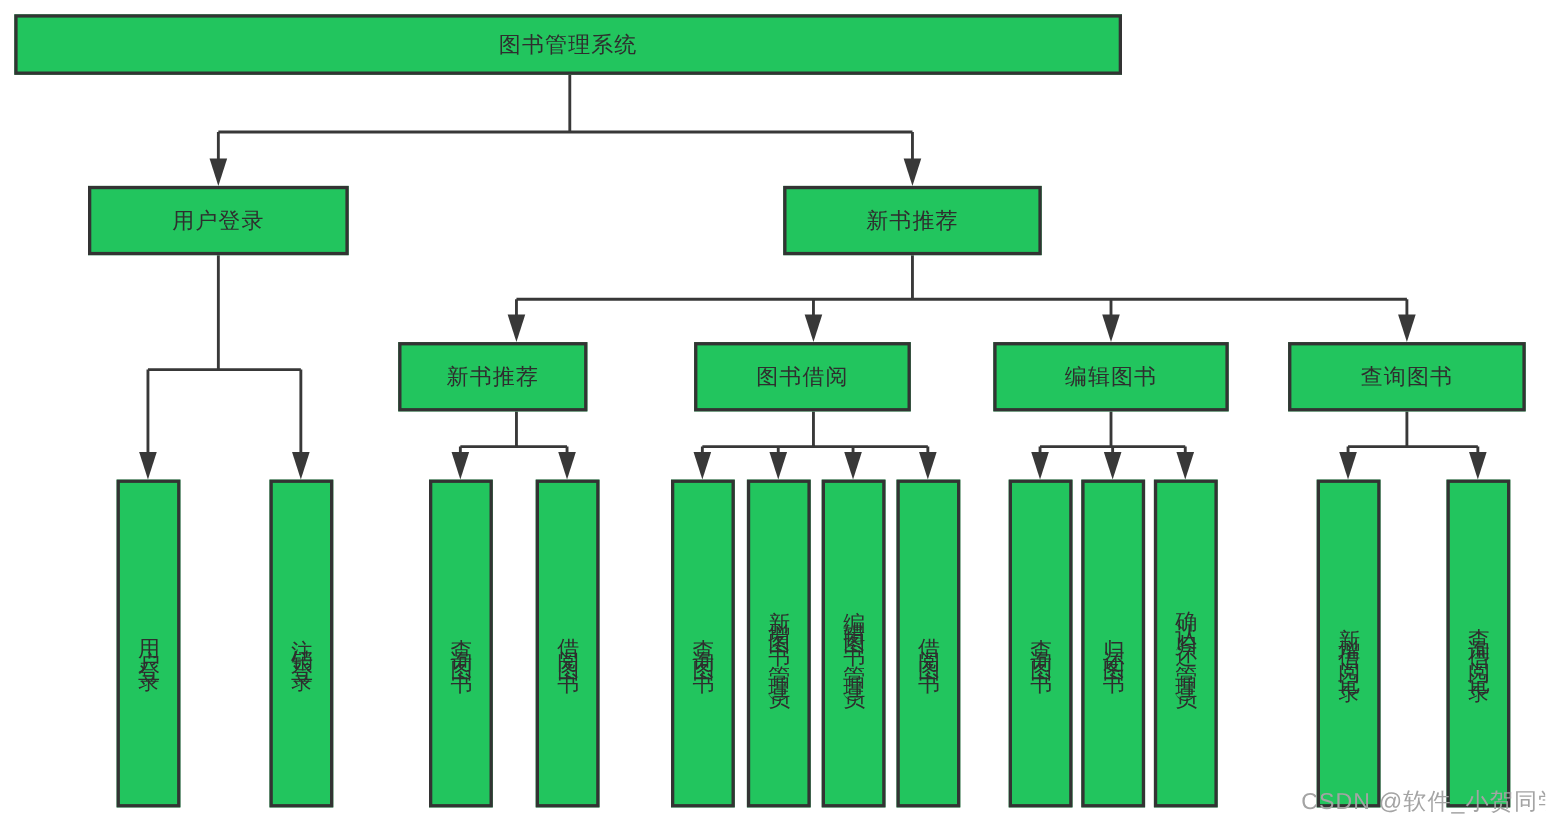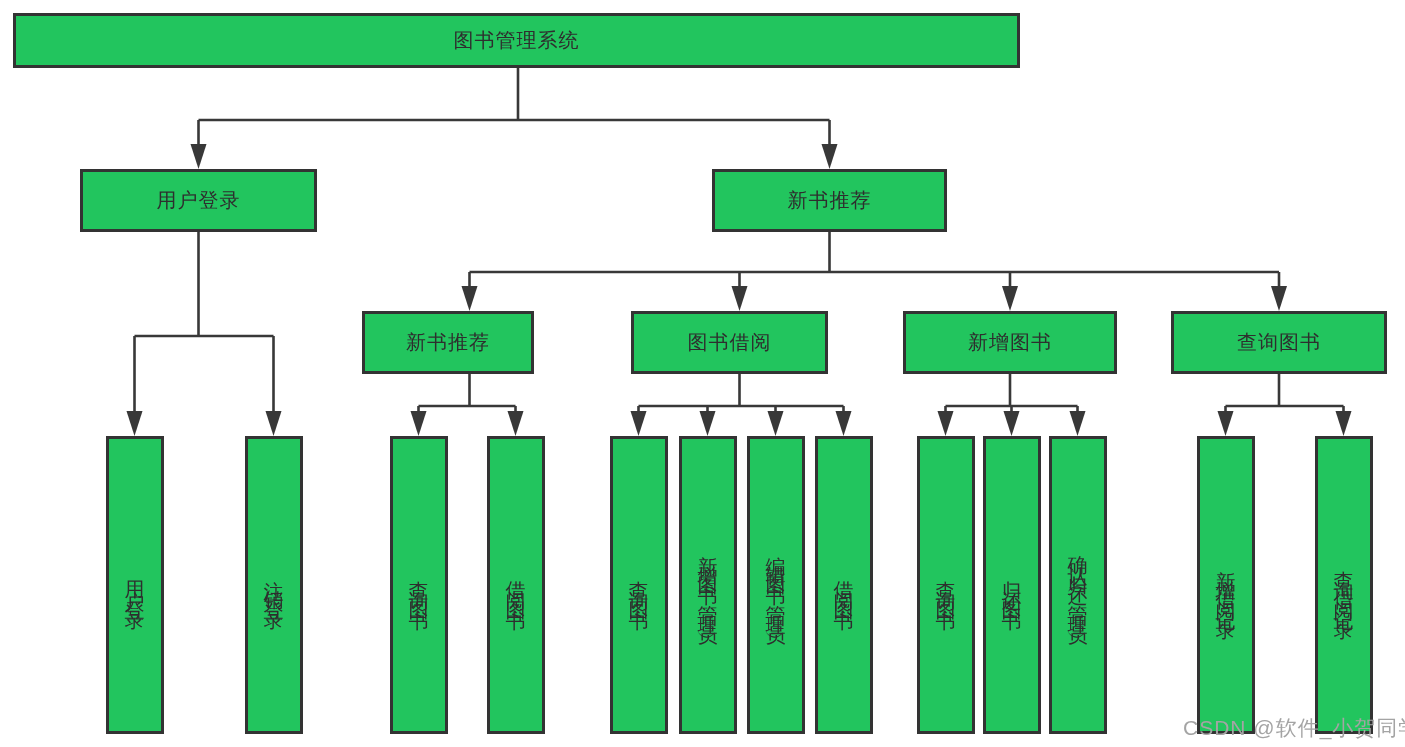--- a/index.html
+++ b/index.html
@@ -107,21 +107,21 @@
     <span>新书推荐</span>
   </div>
 
   <div class="node hbox" style="left:362px;top:311px;width:172px;height:63px">
     <span>新书推荐</span>
   </div>
   <div class="node hbox" style="left:631px;top:311px;width:197px;height:63px">
     <span>图书借阅</span>
   </div>
   <div class="node hbox" style="left:903px;top:311px;width:214px;height:63px">
-    <span>新增图书</span>
+    <span>编辑图书</span>
   </div>
   <div class="node hbox" style="left:1171px;top:311px;width:216px;height:63px">
     <span>查询图书</span>
   </div>
 
   <div class="node vbox" style="left:106px">
     <span>用户登录</span>
   </div>
   <div class="node vbox" style="left:245px">
     <span>注销登录</span>

